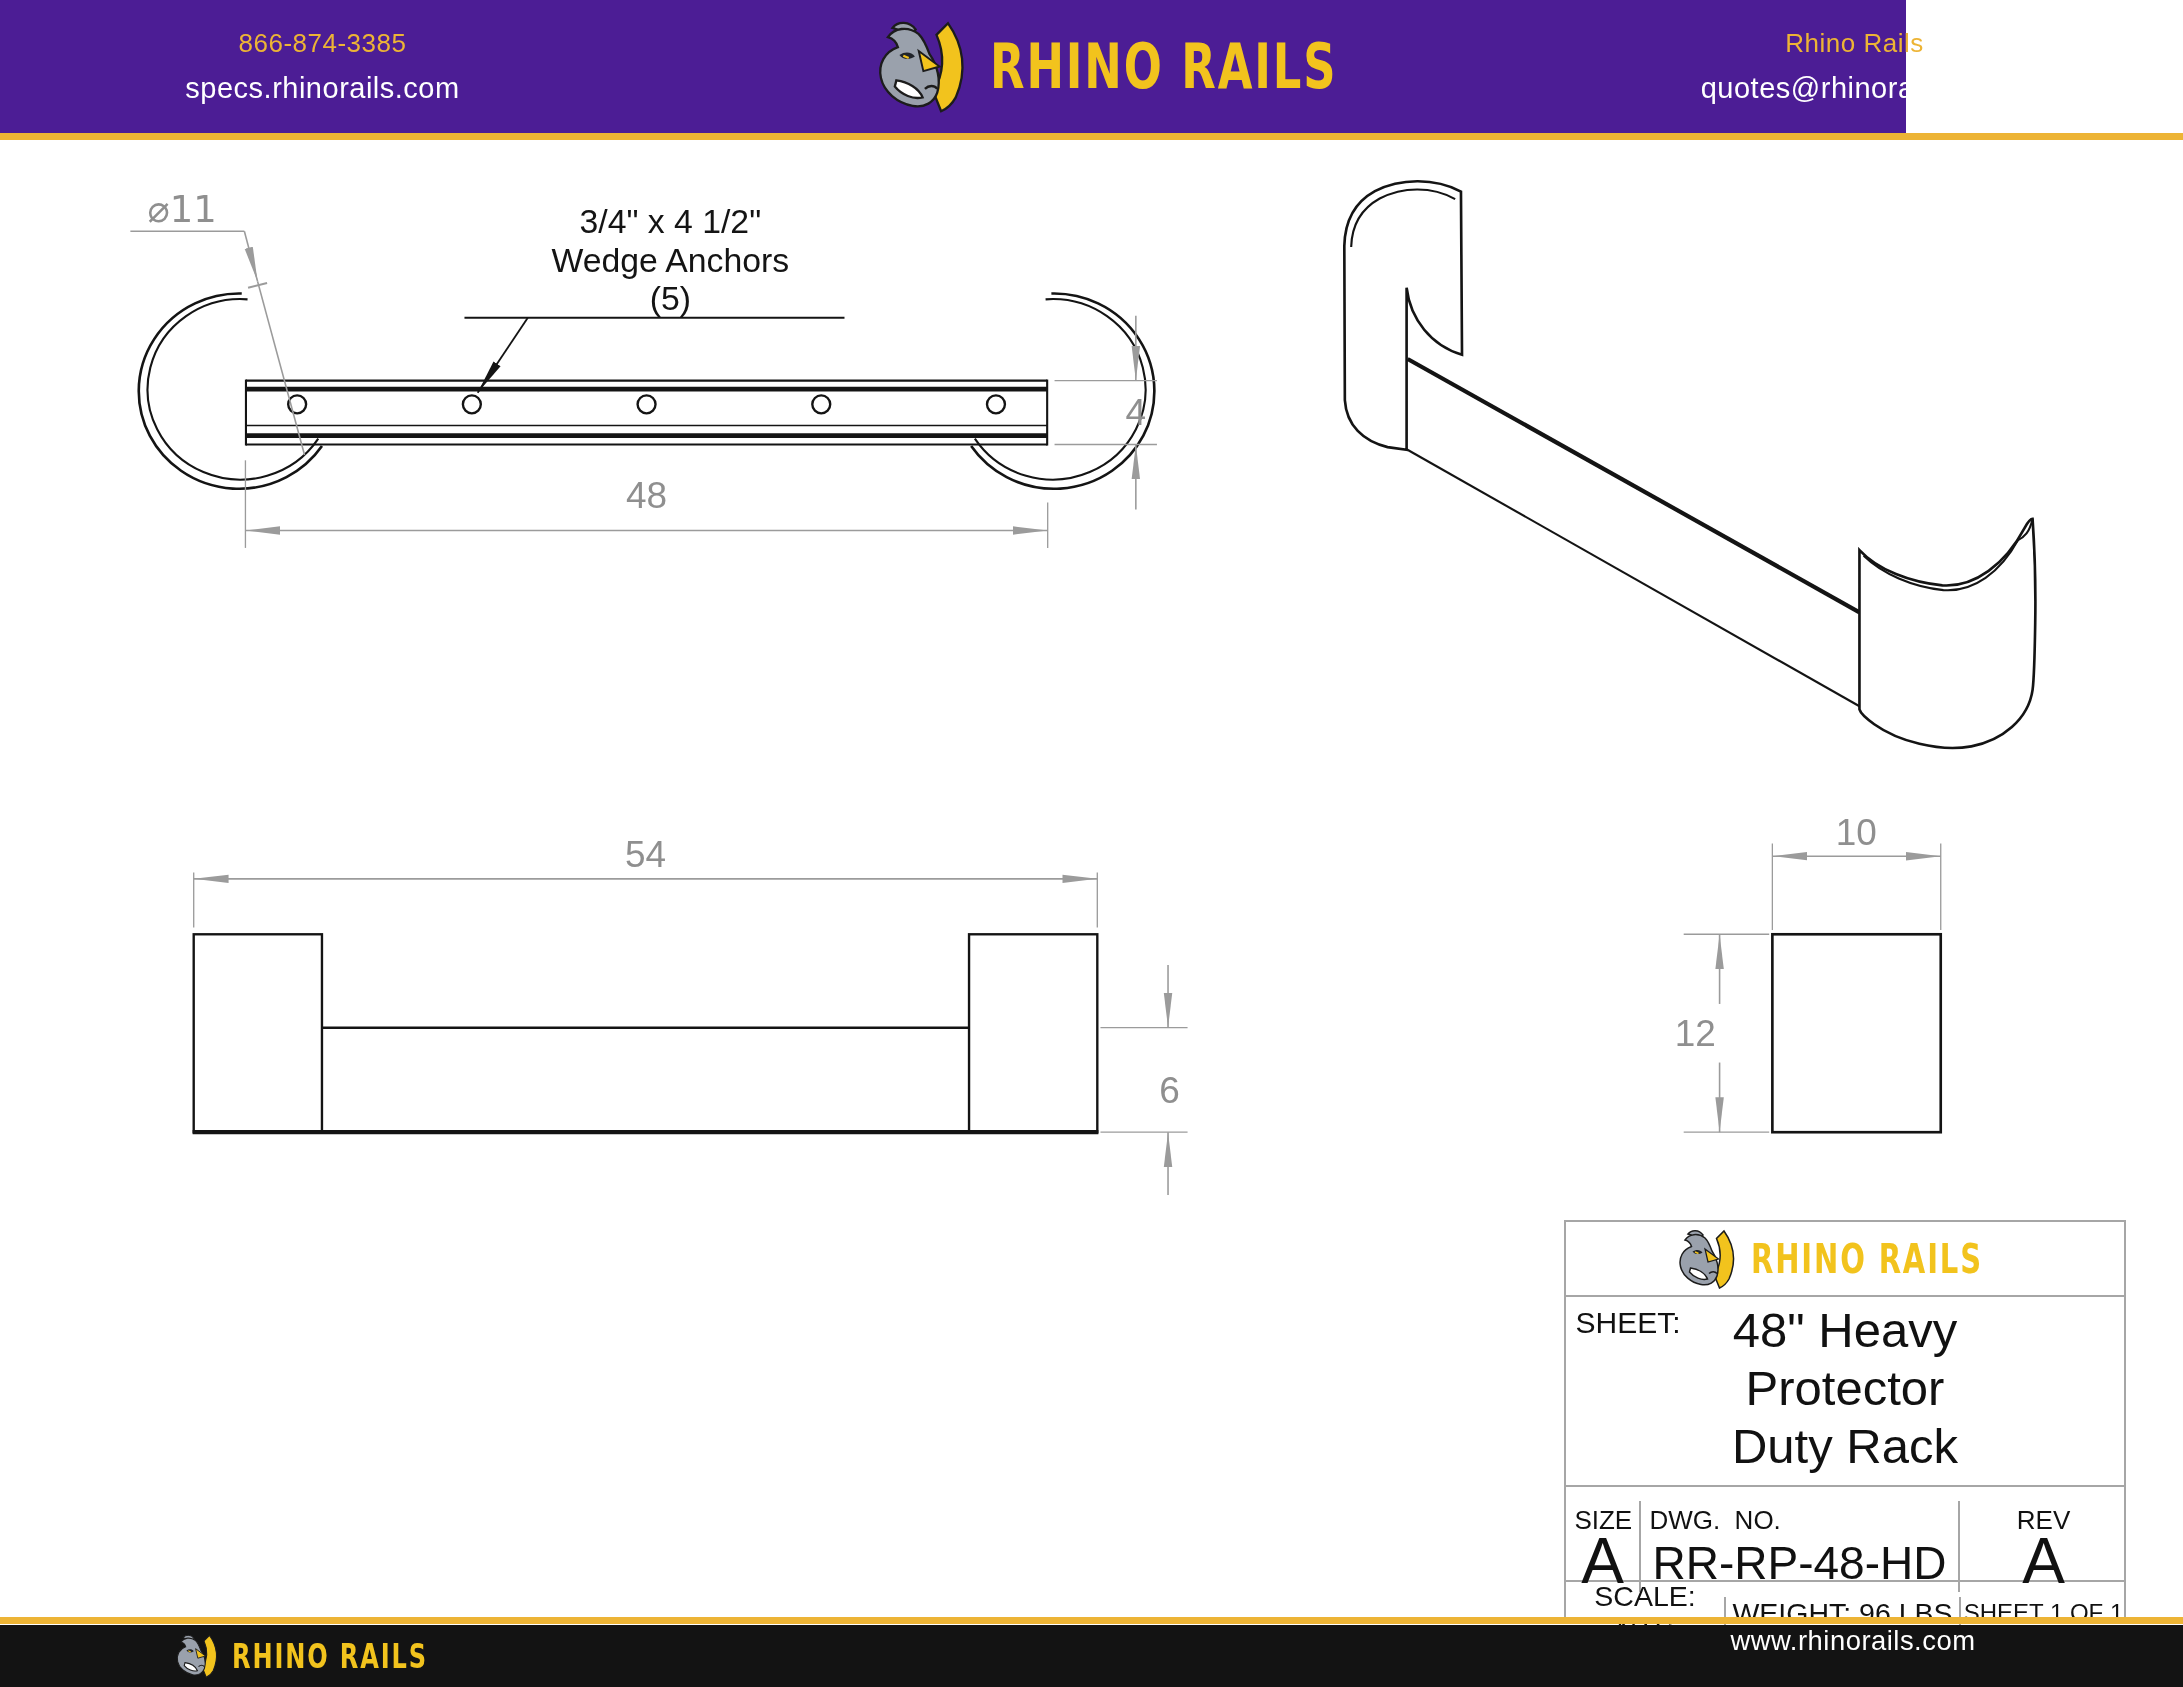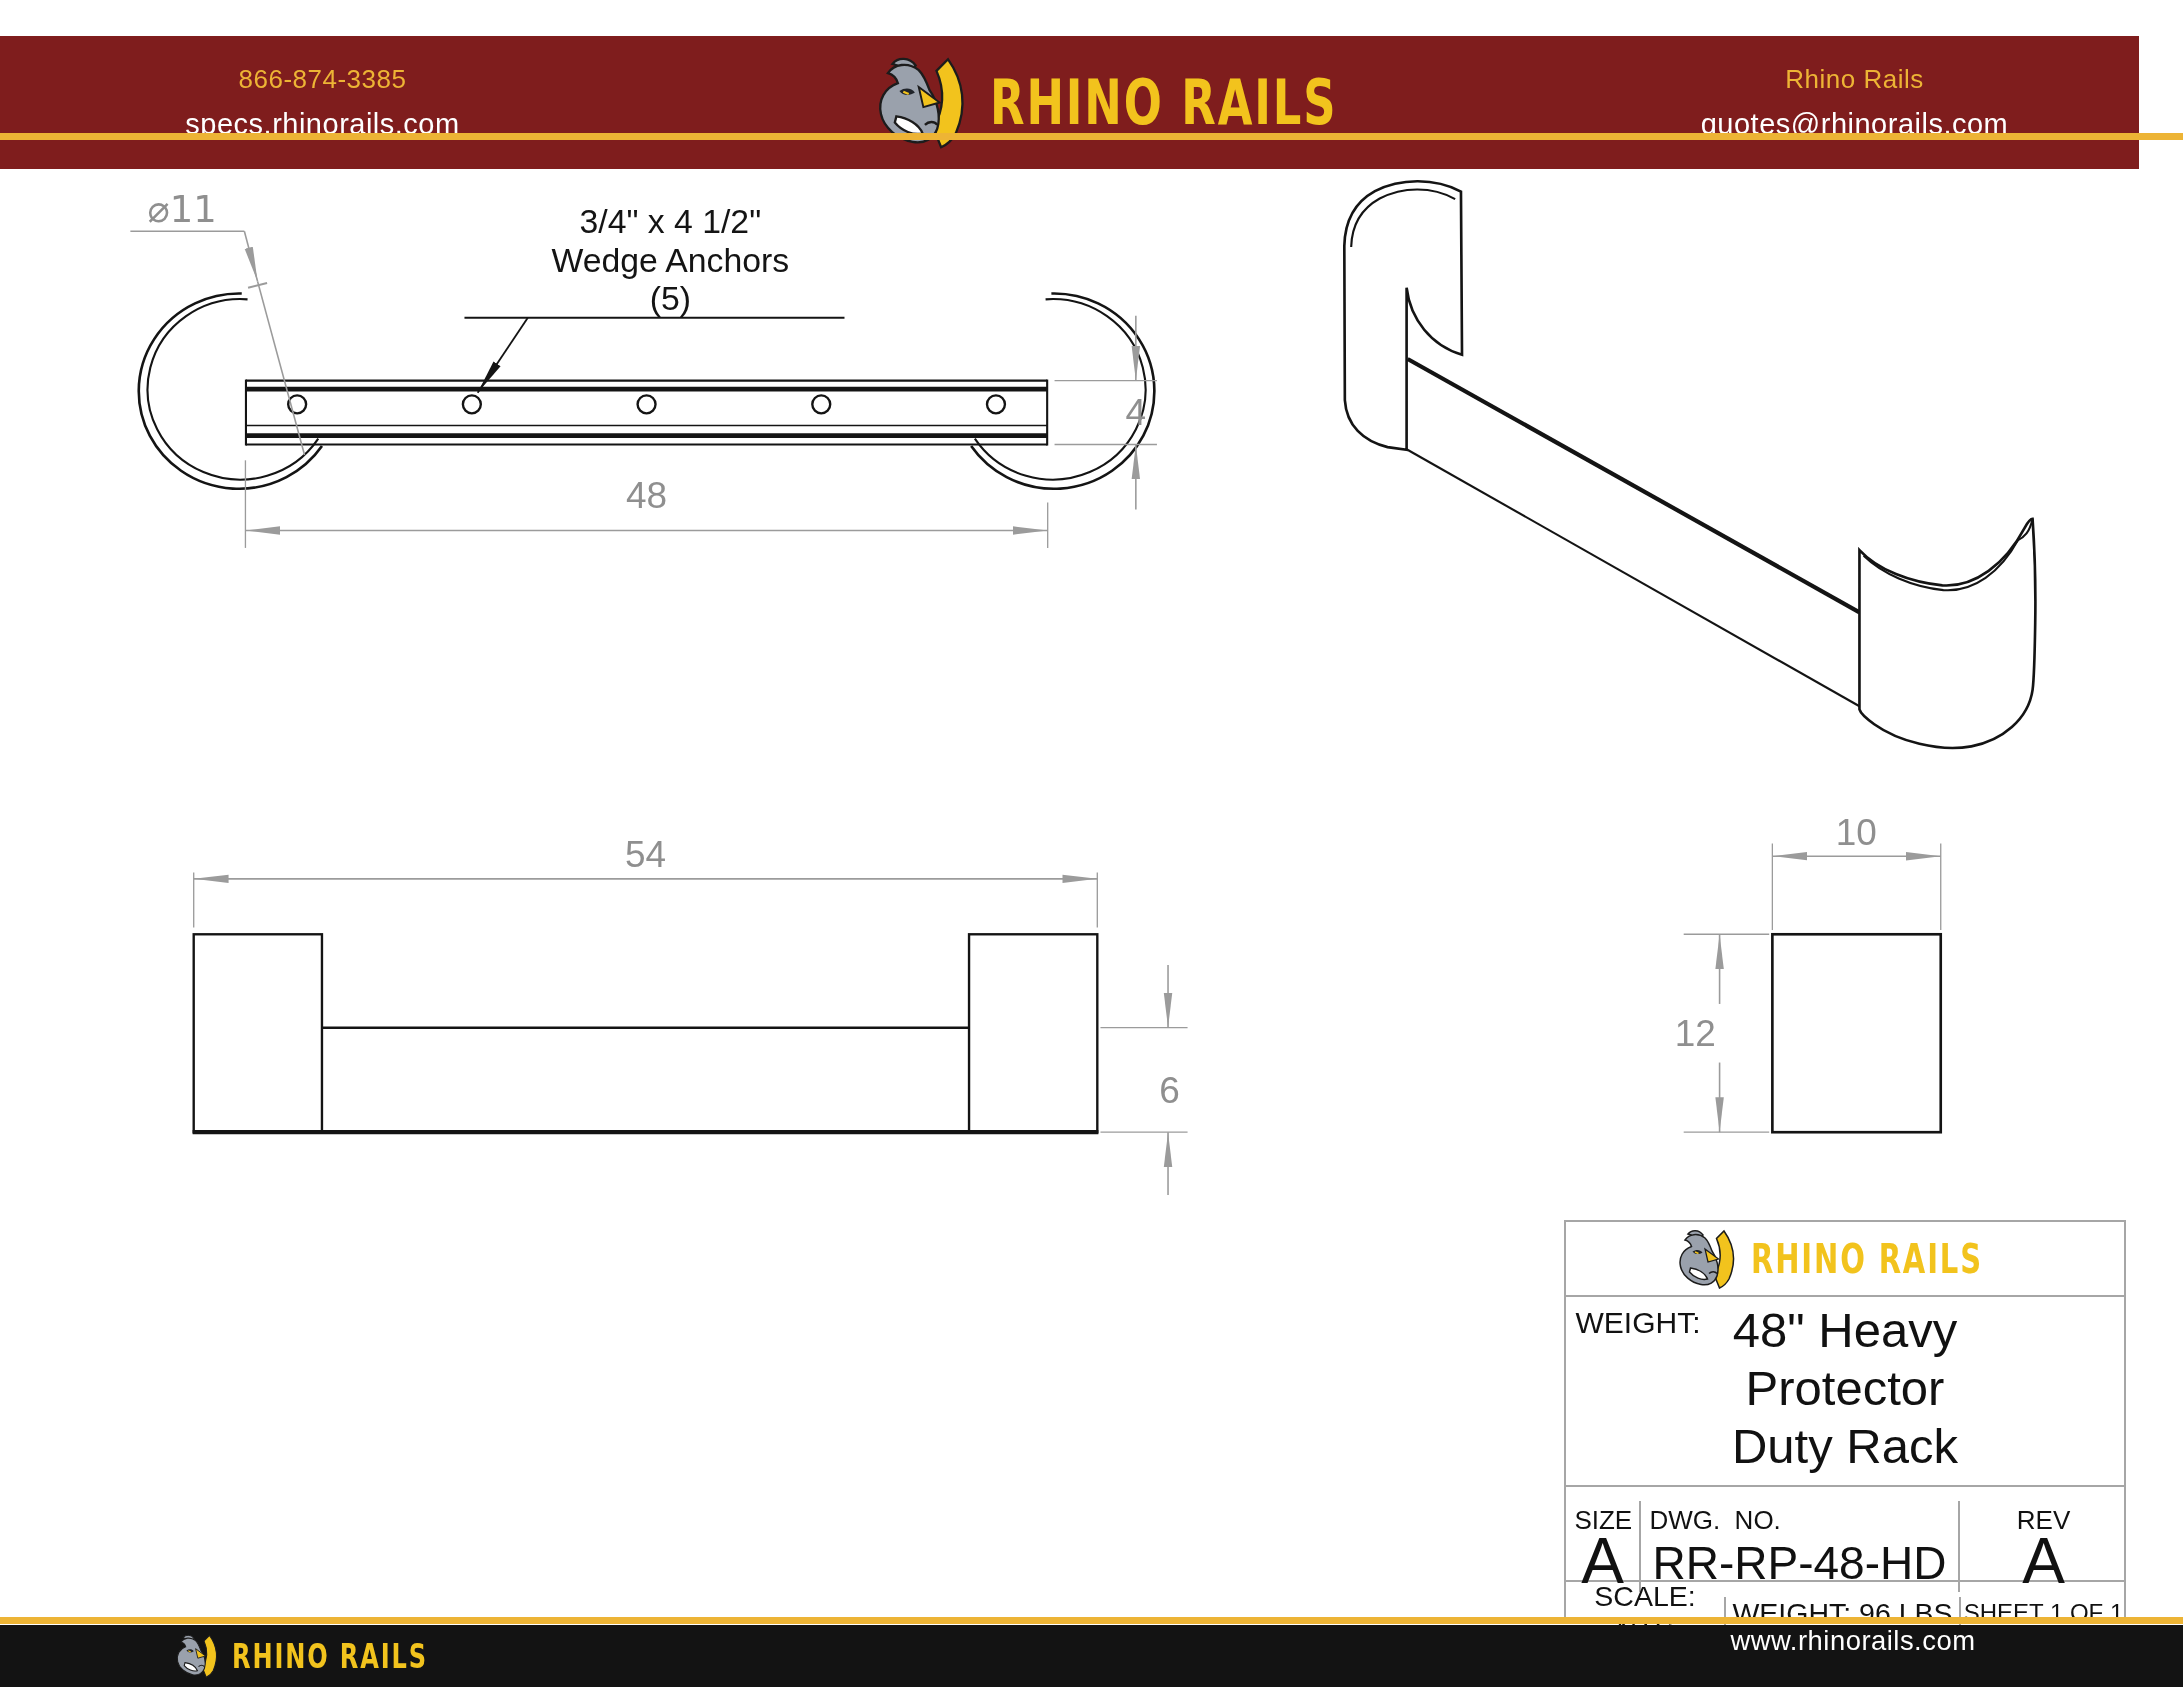--- a/index.html
+++ b/index.html
@@ -1,19 +1,19 @@
 <!DOCTYPE html>
 <html style="font-size:8.4px"><head>
 <meta charset="utf-8">
 <style>
   html,body{margin:0;padding:0;background:#e8e8e8;}
   .page{position:relative;width:2183px;height:1687px;background:#ffffff;
         font-family:"Liberation Sans",sans-serif;overflow:hidden;}
   
-  .topbar{position:absolute;left:0;top:0;width:2139px;height:133px;background:#7f1d1d;margin-top:36px;}
+  .topbar{position:absolute;left:0;top:0;width:1906px;height:133px;background:#4c1d95;}
   .goldstripe{position:absolute;left:0;width:2183px;background:#EDB435;}
   .gs-top{top:133px;height:6.9px;}
   .gs-bottom{top:1617px;height:7.4px;}
   .botbar{position:absolute;left:0;top:1625px;width:2183px;height:62px;background:#131313;}
   .contact{position:absolute;top:0;height:133px;display:flex;flex-direction:column;
            justify-content:center;align-items:center;gap:13.7px;}
   .contact .phone{font-size:26px;color:#EDB435;letter-spacing:0.5px;}
   .contact .site{font-size:29px;color:#ffffff;letter-spacing:0.5px;}
   .c-left{left:90px;width:465px;}
   .c-right{left:1622px;width:465px;}
@@ -220,21 +220,21 @@
 
   <div class="tblock">
     <div class="tb-row tb-r1">
       <svg width="70" height="60" viewBox="0 0 140 120">
         <use href="#rhino-head"></use>
       </svg>
       <span class="lt lt-mid"></span>
       <span class="lt lt-mid" style="margin-left:-5.3px">RHINO RAILS</span>
     </div>
     <div class="tb-row tb-r2">
-      <div class="tb-title-label">WEIGHT:</div>
+      <div class="tb-title-label">SHEET:</div>
       <div class="tb-title">
         <div>48" Heavy</div>
         <div>Protector</div>
         <div>Duty Rack</div>
       </div>
     </div>
     <div class="tb-row tb-r3">
       <div class="cell cr sz-c1">
         <div class="lbl">SIZE</div>
         <div class="val-big">A</div>

